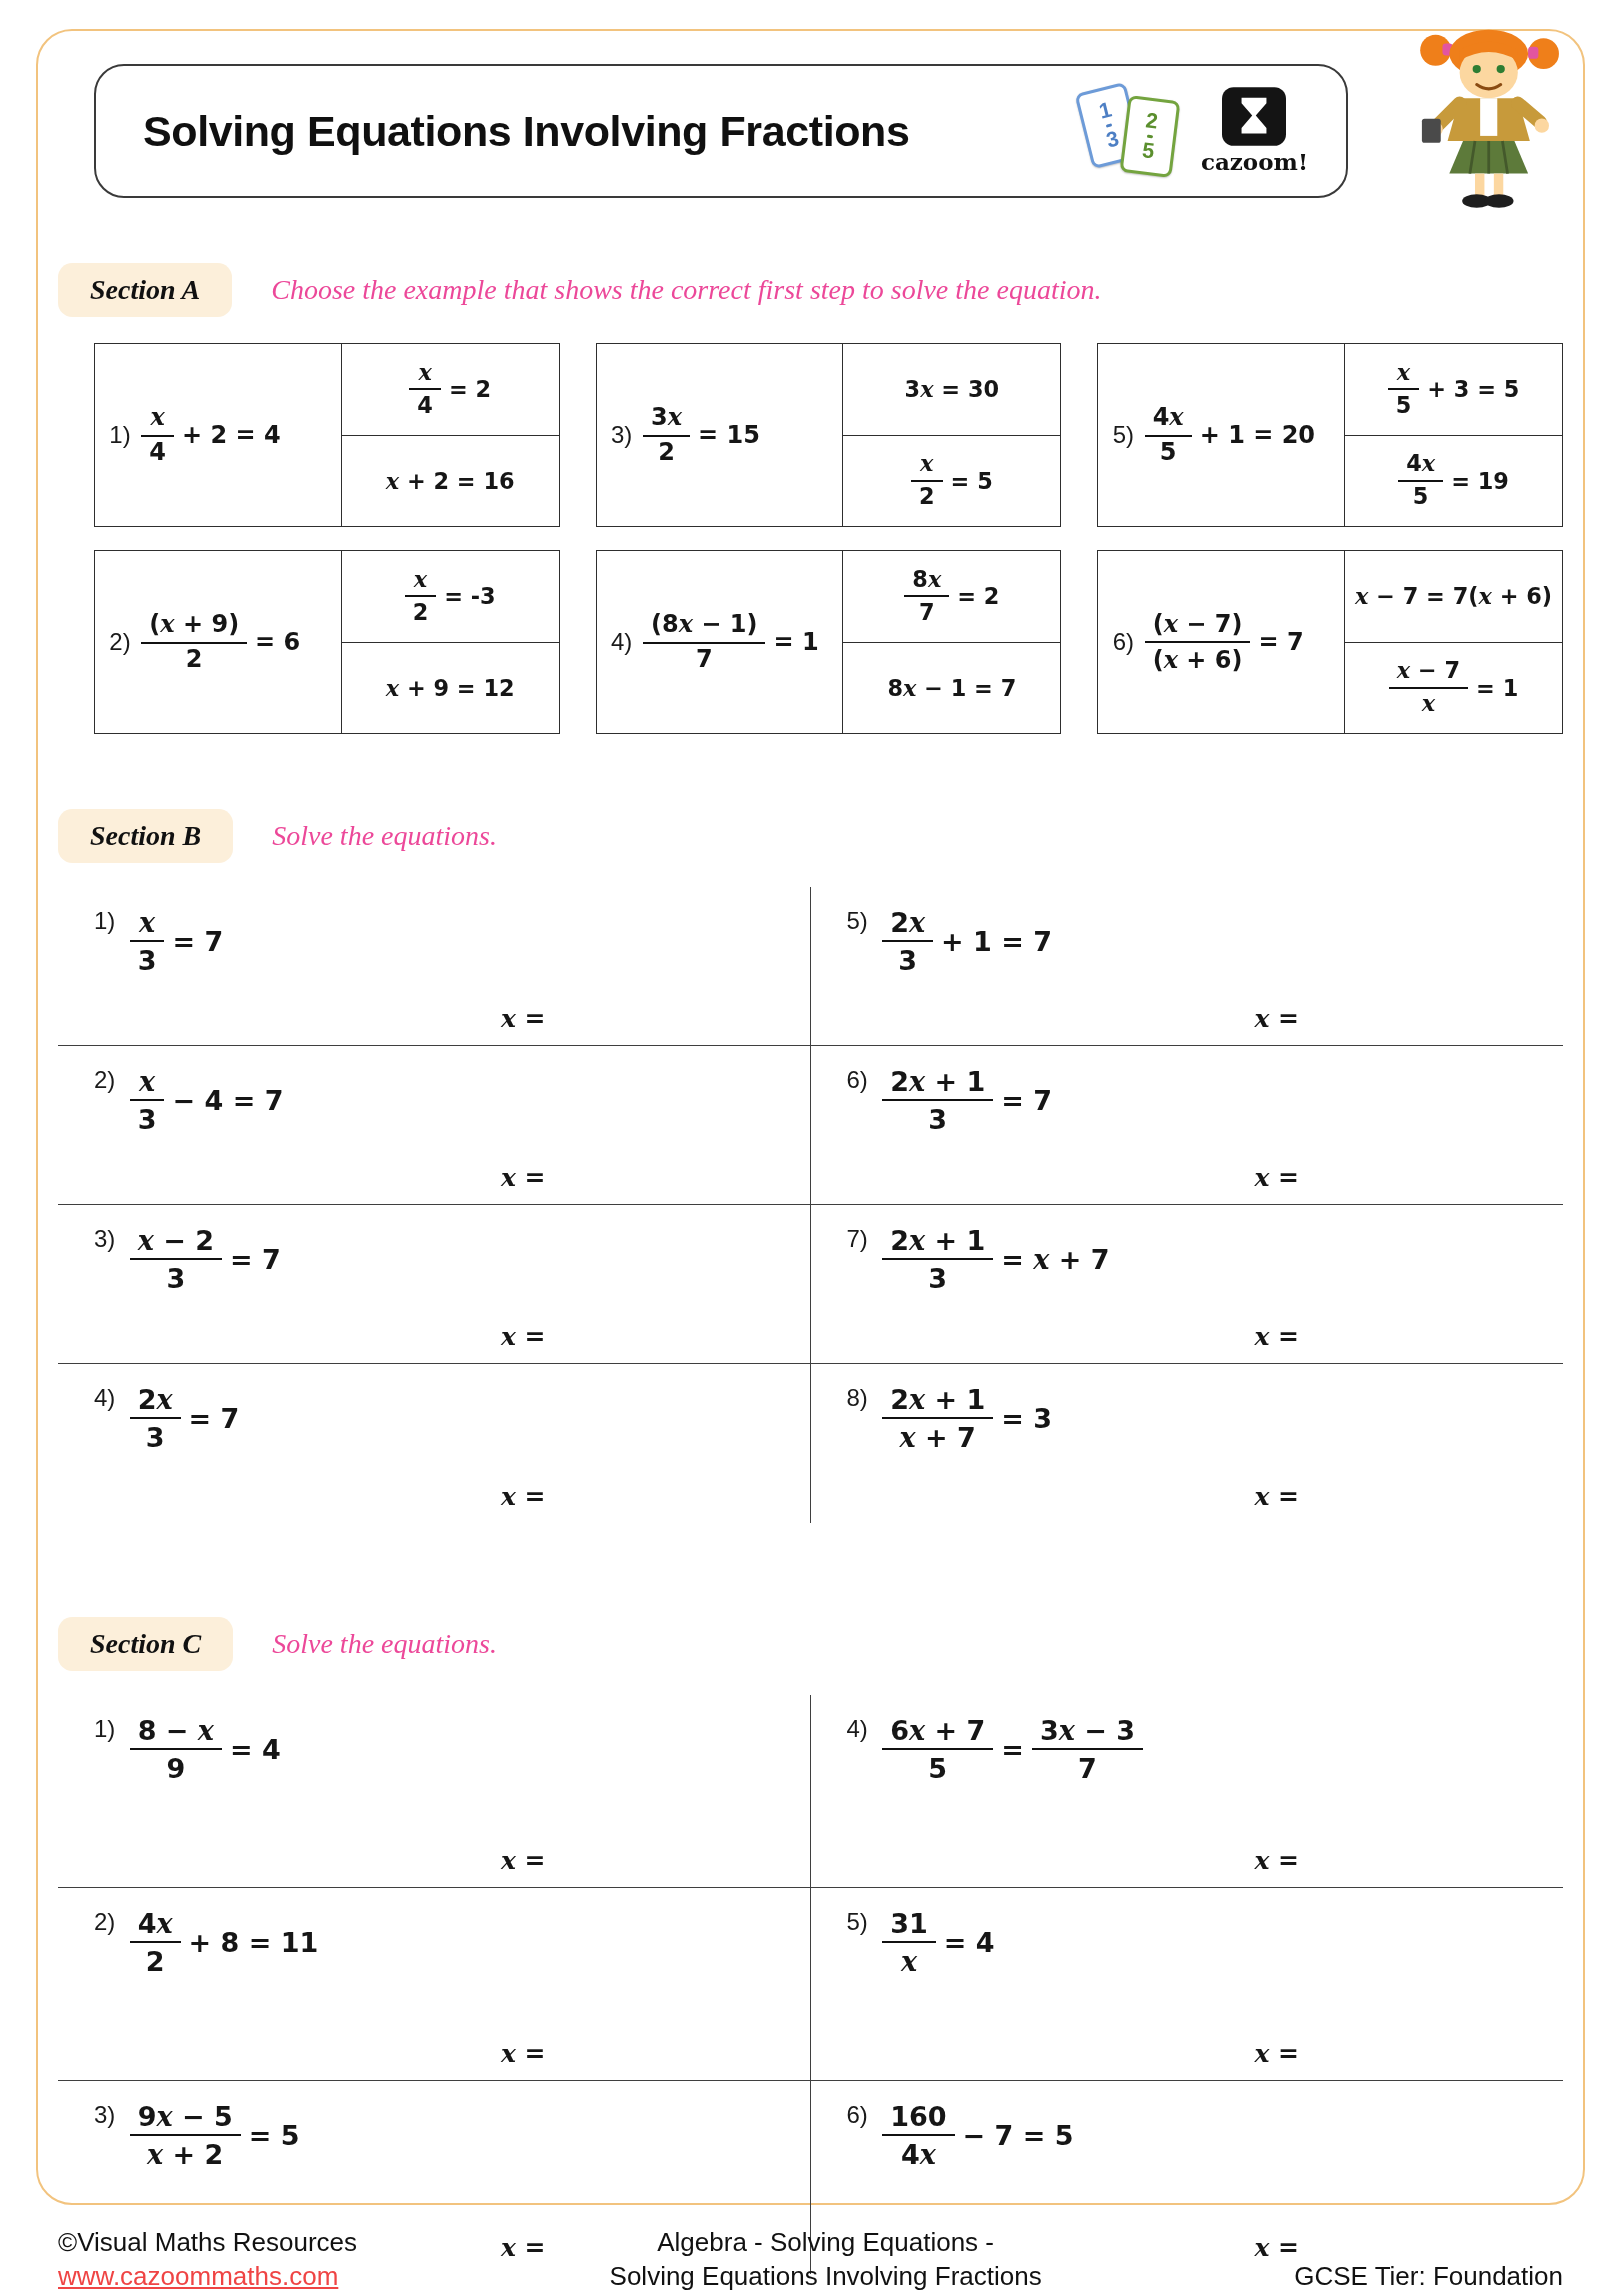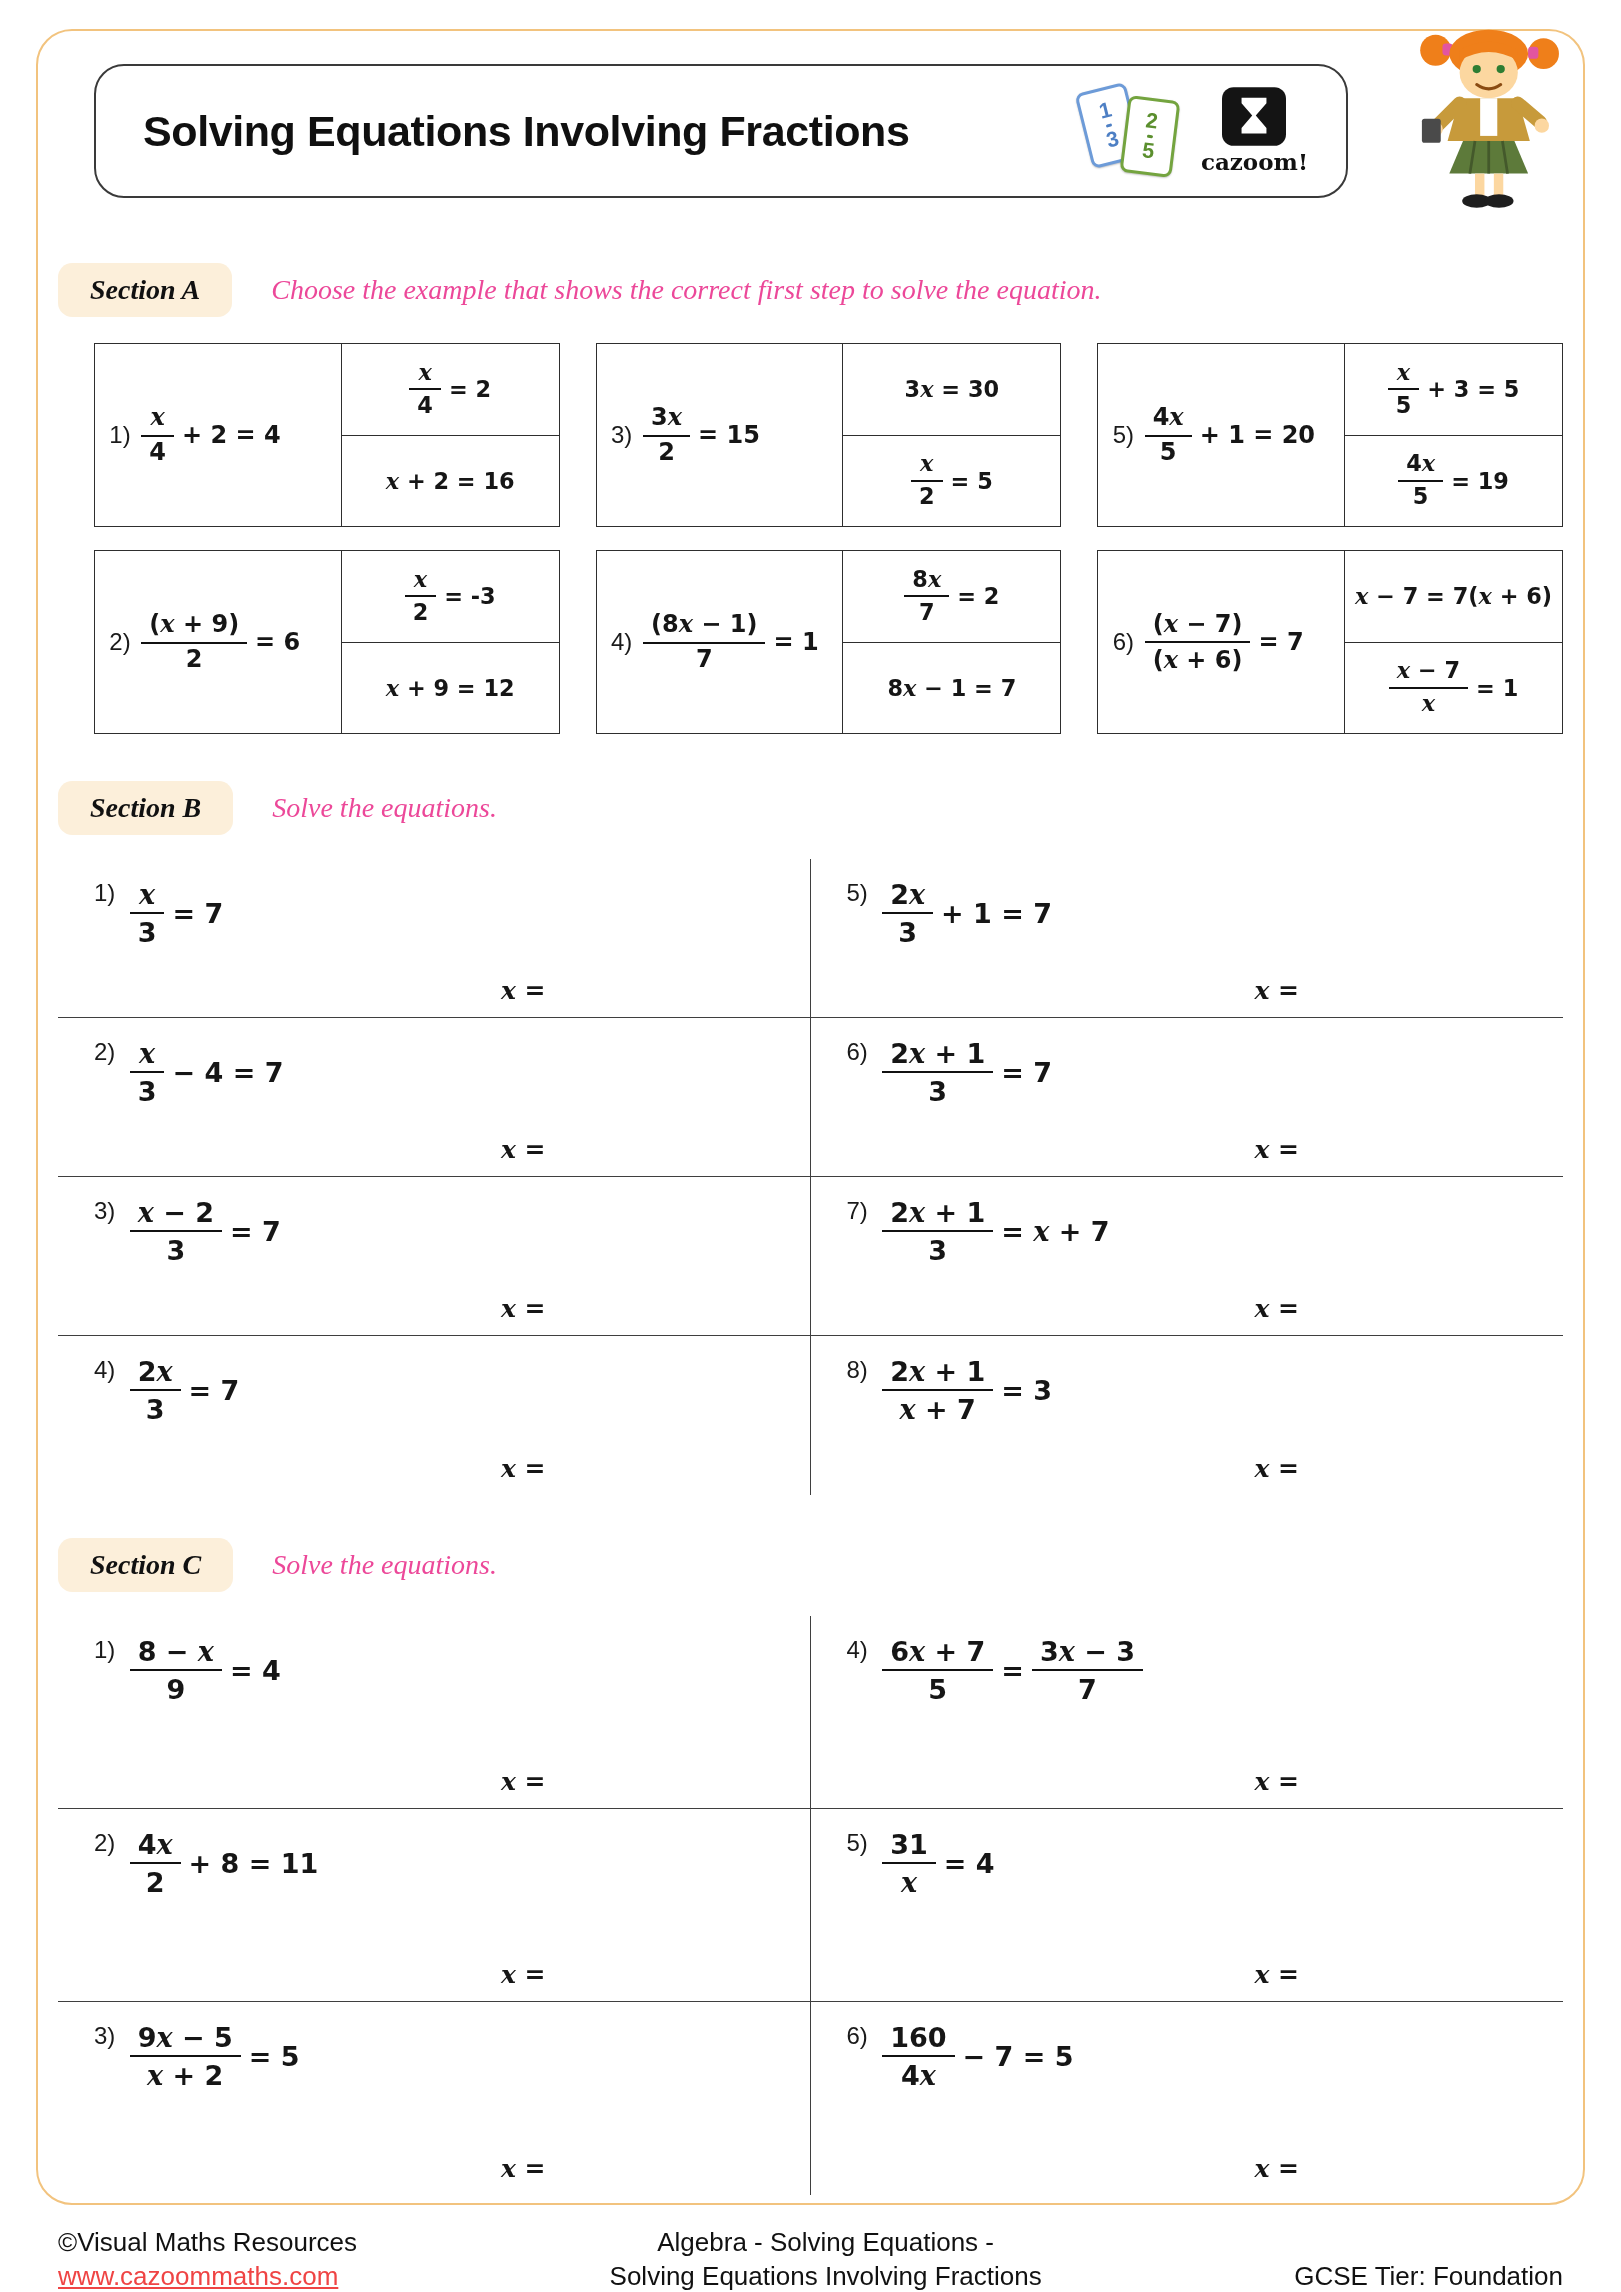--- a/index.html
+++ b/index.html
@@ -34,22 +34,22 @@
   .cfrac { text-align:center; font-weight:700; font-size:21.5px; line-height:1.1; }
   .cfrac .cbar { display:block; height:2.7px; background:currentColor; margin:1.8px 2.7px; border-radius:1.8px; }
   .logo-wrap { display:flex; flex-direction:column; align-items:center; }
   .logo-mark { width:64px; height:59px; }
   .logo-text { font-family:"DejaVu Serif", serif; font-weight:700; font-size:23px; color:#111; margin-top:1.8px; }
   .mascot { position:absolute; left:1384px; top:16px; width:206px; height:202px; }
 
   
   .section { position:absolute; left:58px; width:1505px; }
   .section-a { top:262px; }
-  .section-b { top:780px; }
-  .section-c { top:1537px; }
+  .section-b { top:808px; }
+  .section-c { top:1616px; }
   .sec-head { display:flex; align-items:center; height:56px; }
   .sec-label {
     display:inline-block; background:#fcefda; border-radius:14.3px;
     padding:10.7px 32px; font-family:"Liberation Serif", serif;
     font-style:italic; font-weight:700; font-size:28px; color:#111;
   }
   .sec-instr {
     font-family:"Liberation Serif", serif; font-style:italic;
     font-size:28px; color:#ec4899; margin-left:39px;
   }

